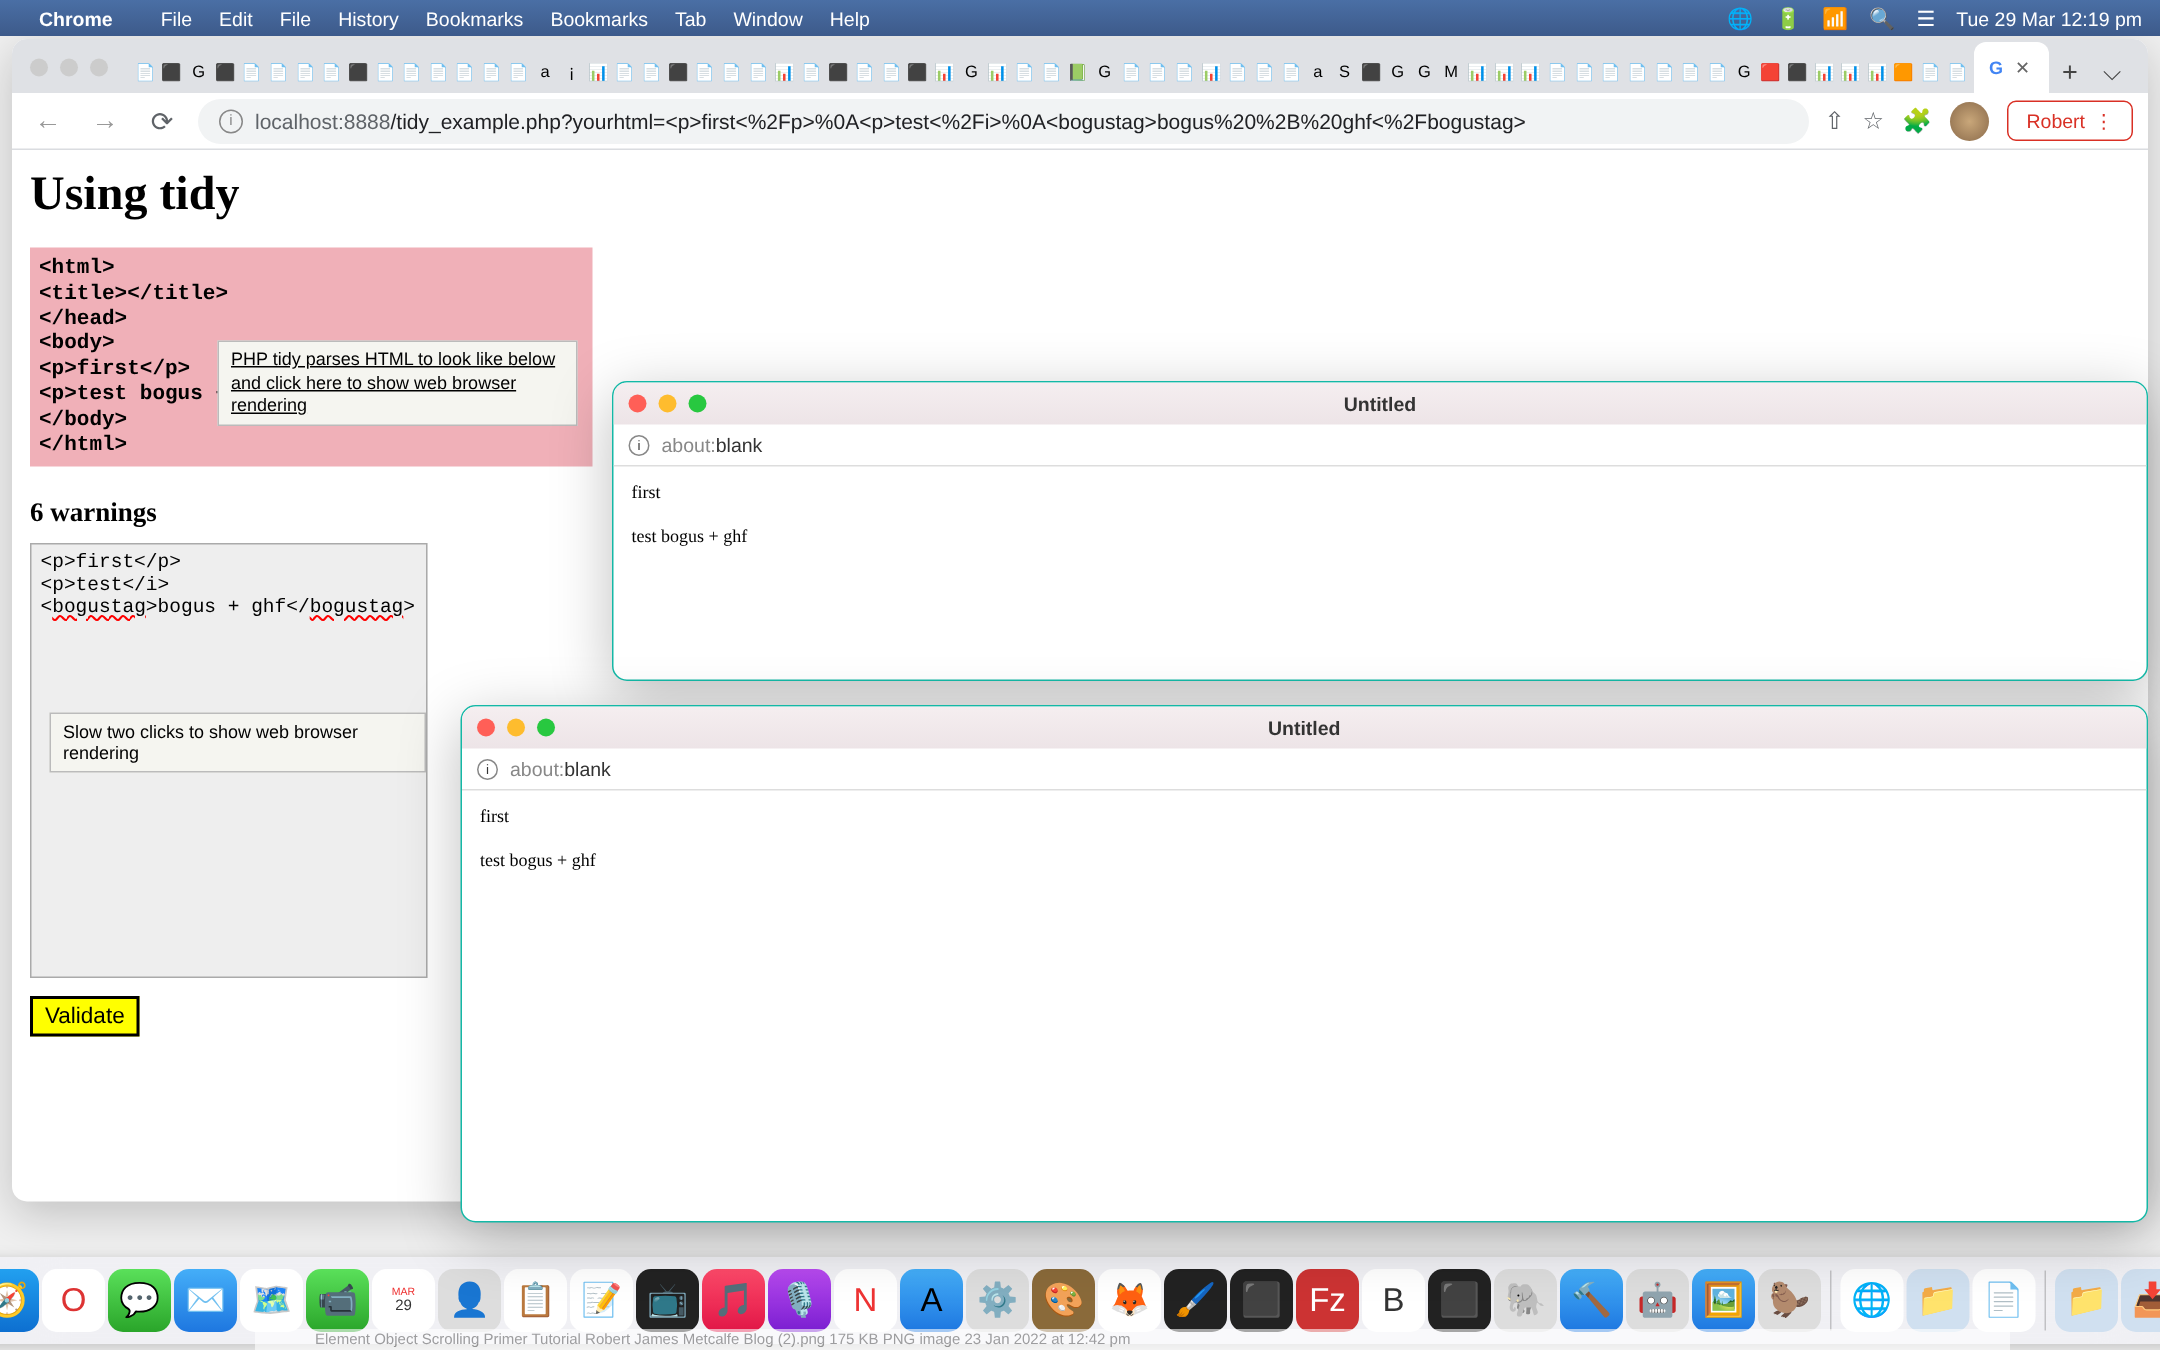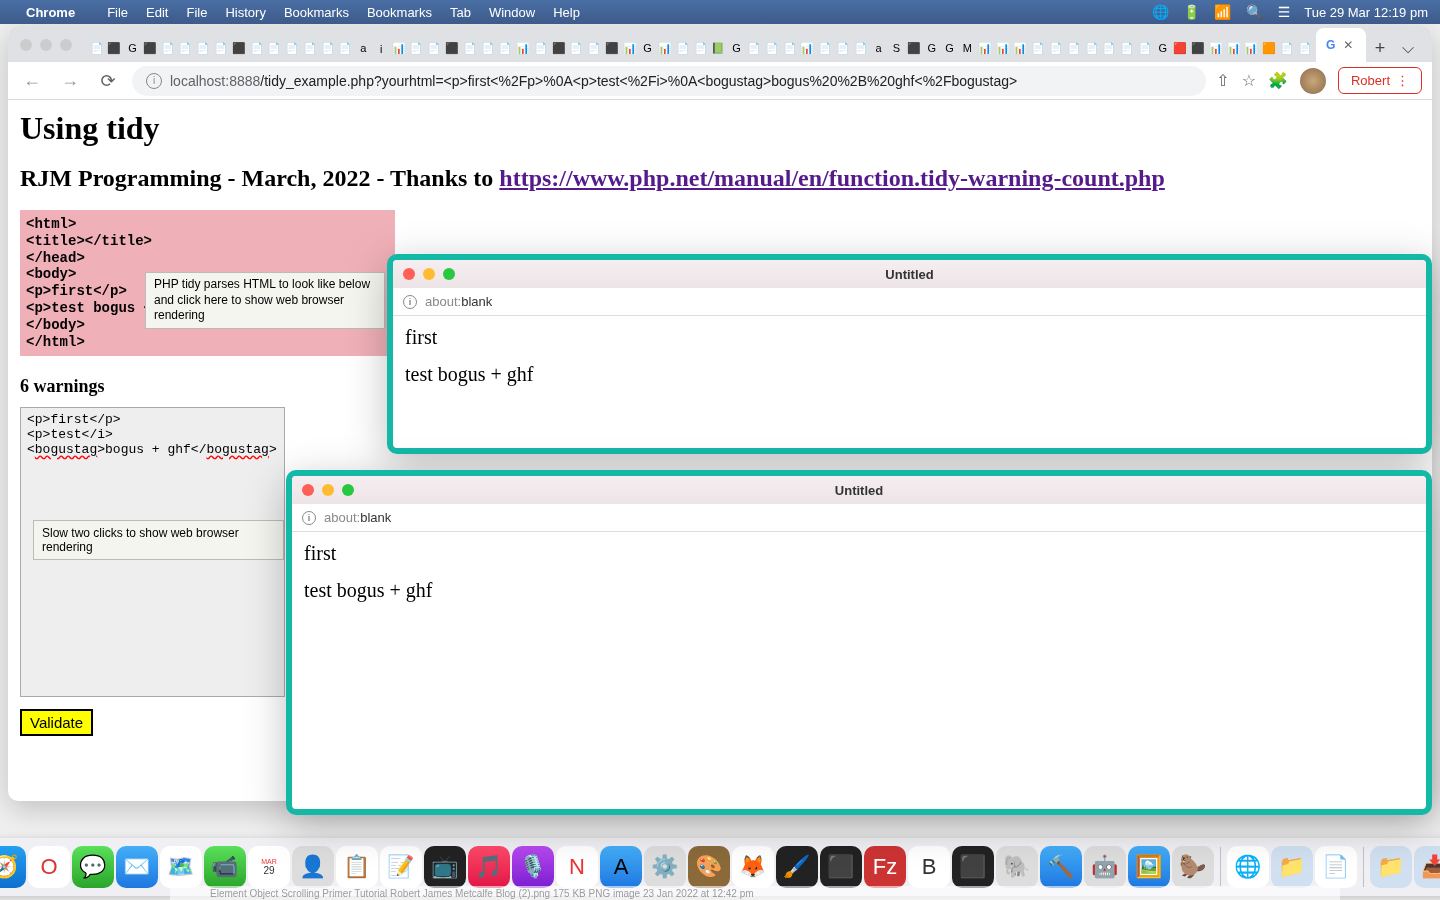--- a/index.html
+++ b/index.html
@@ -40,36 +40,36 @@
 .update-btn { border: 1px solid #d93025; color: #d93025; padding: 5px 12px; border-radius: 6px; font-size: 13px; display: flex; align-items: center; gap: 6px; cursor: pointer; }
 .avatar { width: 26px; height: 26px; border-radius: 50%; background: radial-gradient(circle, #c9a77a, #8a6a4a); }
 
 
 .page { padding: 10px 12px; font-family: "Times New Roman", serif; position: relative; height: calc(100% - 104px); overflow: hidden; }
 .page h1 { font-size: 32px; font-weight: bold; margin-bottom: 18px; }
 .page h2 { font-size: 24px; font-weight: bold; margin-bottom: 18px; }
 .page h2 a { color: #551a8b; text-decoration: underline; }
 .page h3 { font-size: 18px; font-weight: bold; margin: 10px 0; }
 .code-pink { background: #f0b0b8; padding: 6px; font-family: "Courier New", monospace; font-size: 14px; font-weight: bold; line-height: 1.2; width: 375px; position: relative; }
-.tooltip1 { position: absolute; left: 125px; top: 62px; background: #f5f5f0; border: 1px solid #bbb; padding: 4px 8px; font-family: -apple-system, sans-serif; font-size: 12px; font-weight: normal; line-height: 1.3; max-width: 240px; }
+.tooltip1 { position: absolute; left: 125px; top: 62px; background: #f5f5f0; border: 1px solid #bbb; padding: 4px 8px; font-family: -apple-system, sans-serif; font-size: 12px; font-weight: normal; line-height: 1.3; max-width: 240px; text-decoration: underline; }
 .textarea-box { width: 265px; height: 290px; border: 1px solid #aaa; background: #eee; font-family: "Courier New", monospace; font-size: 13px; padding: 4px 6px; position: relative; margin-top: 10px; }
 .textarea-box .spell-err { text-decoration: underline wavy red; }
 .tooltip2 { position: absolute; left: 12px; top: 112px; background: #f5f5f0; border: 1px solid #bbb; padding: 5px 8px; font-family: -apple-system, sans-serif; font-size: 12px; }
 .validate-btn { background: #ffff00; border: 2px solid #000; padding: 3px 8px; font-family: Arial, sans-serif; font-size: 15px; margin-top: 12px; cursor: pointer; }
 
 
-.popup { position: absolute; background: white; border: 6px solid #14b8a6; border-radius: 10px; box-shadow: 0 10px 40px rgba(0,0,0,0.25); overflow: hidden; z-index: 50; }
+.popup { position: absolute; background: white; border: 1px solid #14b8a6; border-radius: 10px; box-shadow: 0 10px 40px rgba(0,0,0,0.25); overflow: hidden; z-index: 50; margin-left: 21px; }
 .popup-titlebar { height: 28px; background: linear-gradient(to bottom, #f5eef0, #ede4e7); display: flex; align-items: center; padding: 0 10px; position: relative; }
 .popup-titlebar .traffic-group { display: flex; gap: 8px; }
 .popup-titlebar .tr { width: 12px; height: 12px; border-radius: 50%; }
 .tr.red { background: #ff5f57; } .tr.yellow { background: #febc2e; } .tr.green { background: #28c840; }
 .popup-title { position: absolute; left: 50%; transform: translateX(-50%); font-size: 13px; font-weight: 600; color: #333; }
 .popup-toolbar { height: 28px; border-bottom: 1px solid #ddd; display: flex; align-items: center; padding: 0 10px; gap: 8px; font-size: 13px; color: #333; }
 .popup-toolbar .info-ic { width: 14px; height: 14px; border: 1.5px solid #888; border-radius: 50%; display: inline-flex; align-items: center; justify-content: center; font-size: 9px; }
-.popup-content { padding: 10px 12px; font-family: "Times New Roman", serif; font-size: 20px; }
+.popup-content { padding: 10px 12px; font-family: "Times New Roman", serif; font-size: 12px; }
 .popup-content p { margin-bottom: 14px; }
 
 
 .dock { position: absolute; bottom: 4px; left: 50%; transform: translateX(-50%); height: 58px; background: rgba(240,240,245,0.75); border-radius: 16px; display: flex; align-items: center; padding: 4px 10px; gap: 2px; backdrop-filter: blur(20px); box-shadow: 0 2px 10px rgba(0,0,0,0.2); }
 .dock-icon { width: 42px; height: 42px; border-radius: 10px; display: flex; align-items: center; justify-content: center; font-size: 22px; position: relative; }
 .dock-sep { width: 1px; height: 40px; background: rgba(0,0,0,0.2); margin: 0 4px; }
 
 
 .finder-peek { position: absolute; bottom: 0; left: 170px; right: 100px; height: 14px; background: #fff; font-size: 10px; color: #666; display: flex; align-items: center; padding: 0 40px; overflow: hidden; white-space: nowrap; opacity: 0.6; }
 </style>
@@ -199,23 +199,20 @@
       <span class="avatar"></span>
       <div class="update-btn">
         <span>Robert</span>
         <span>⋮</span>
       </div>
     </div>
   </div>
 
   <div class="page">
     <h1>Using tidy</h1>
-    <h2>
-      <span>RJM Programming - March, 2022 - Thanks to </span><a href="#">https://www.php.net/manual/en/function.tidy-warning-count.php</a>
-    </h2>
     <div class="code-pink">
       <div>&lt;html&gt;</div>
       <div>&lt;title&gt;&lt;/title&gt;</div>
       <div>&lt;/head&gt;</div>
       <div>&lt;body&gt;</div>
       <div>&lt;p&gt;first&lt;/p&gt;</div>
       <div>&lt;p&gt;test bogus + ghf&lt;/p&gt;</div>
       <div>&lt;/body&gt;</div>
       <div>&lt;/html&gt;</div>
       <div class="tooltip1">PHP tidy parses HTML to look like below and click here to show web browser rendering</div>

